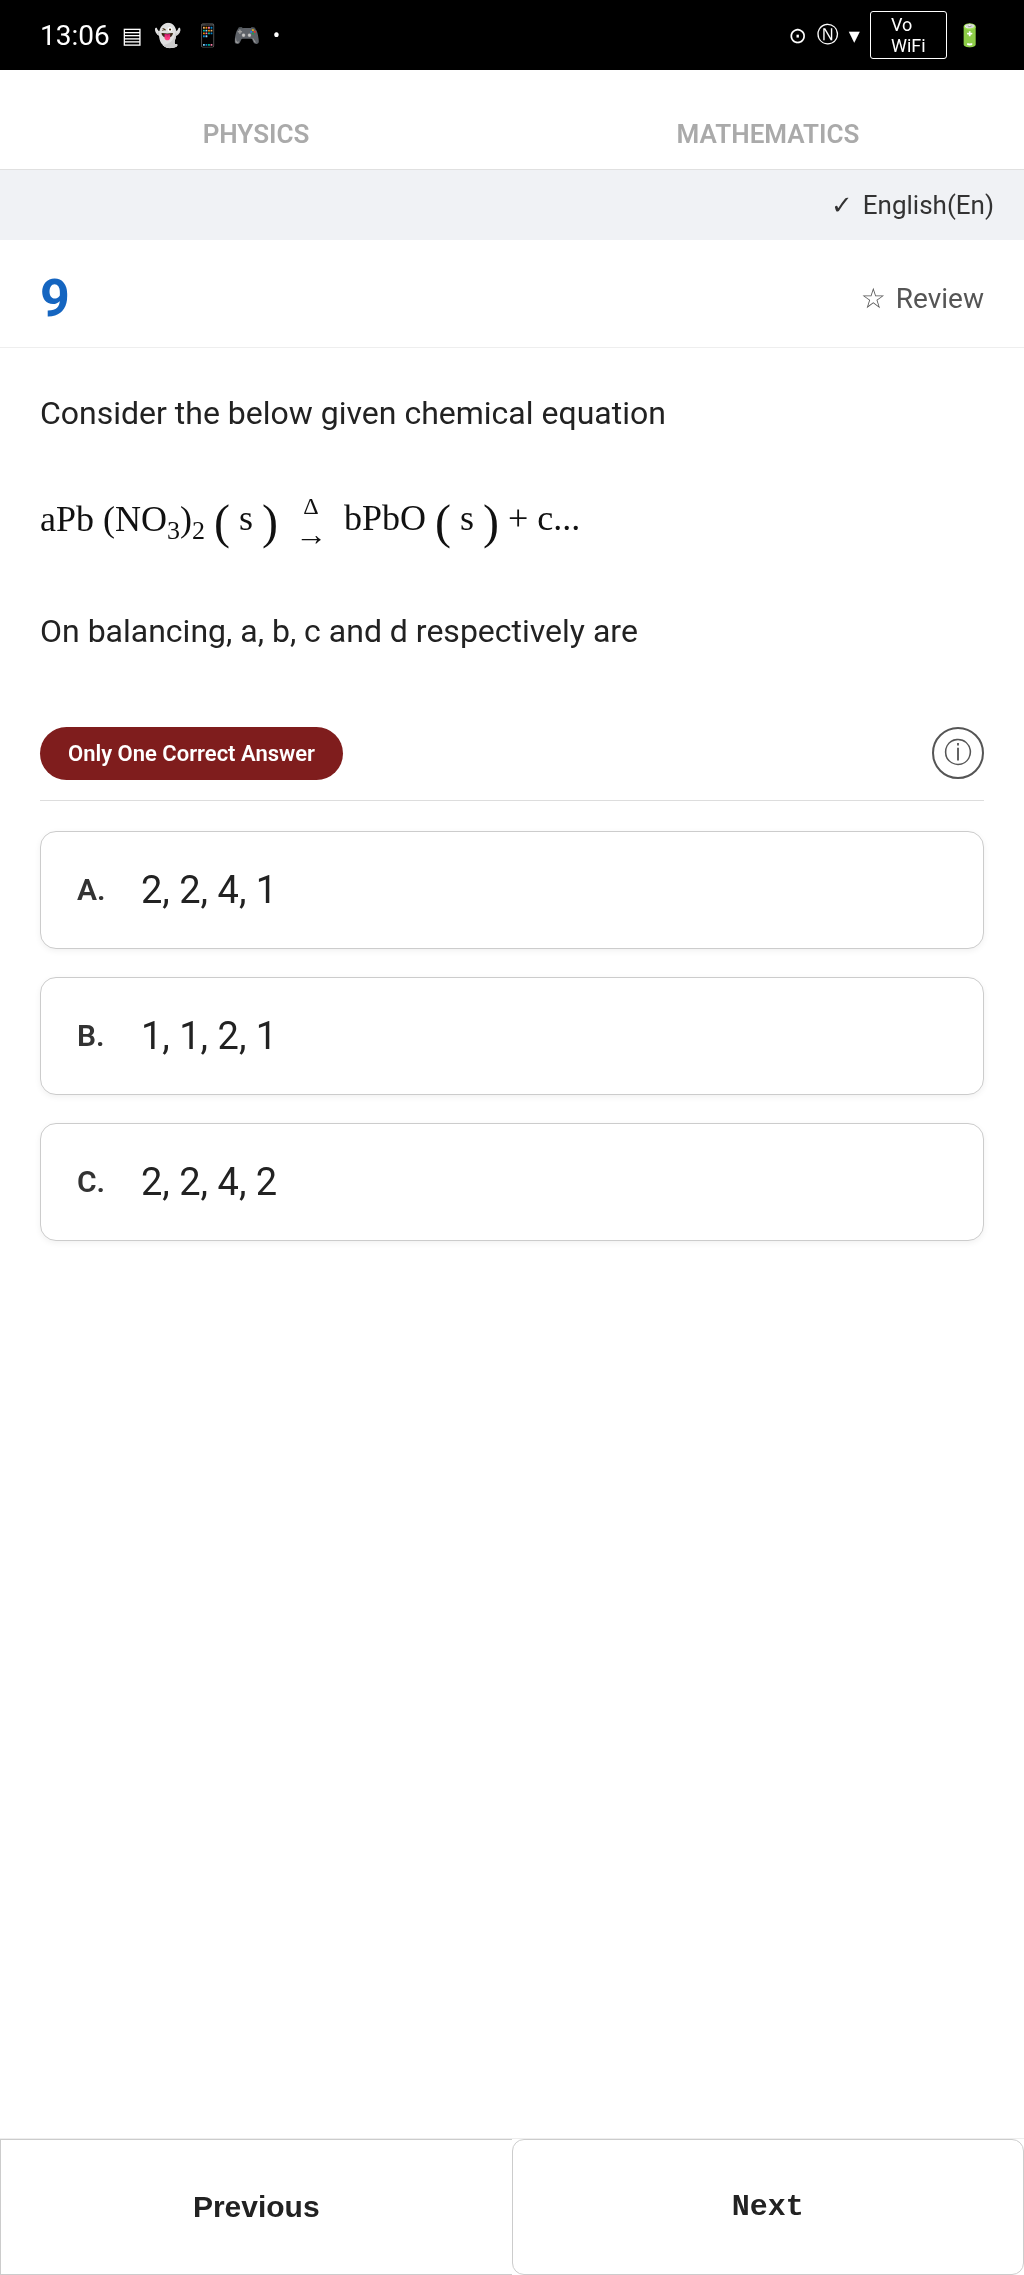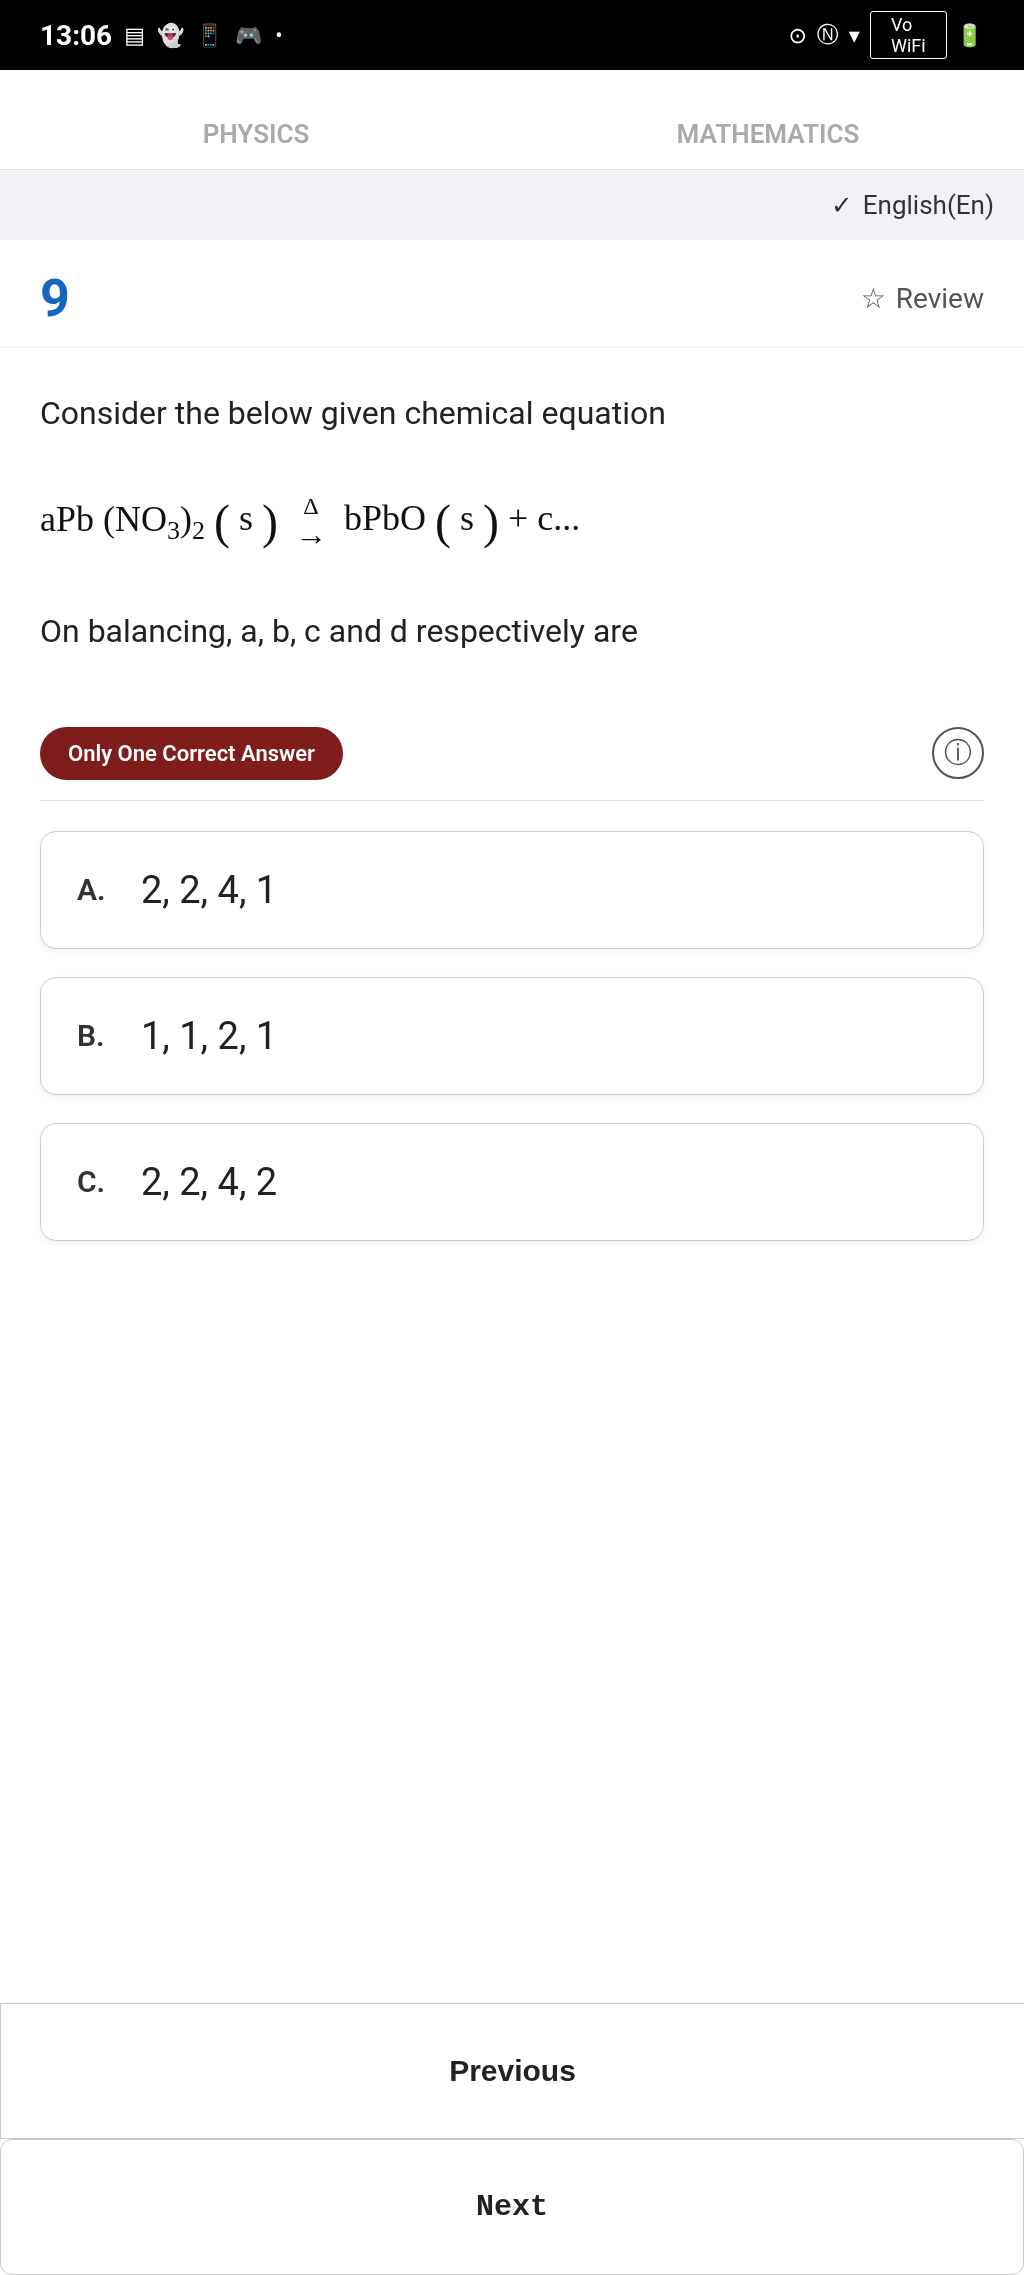--- a/index.html
+++ b/index.html
@@ -24,21 +24,21 @@
       background: #000;
       display: flex;
       align-items: center;
       justify-content: space-between;
       padding: 0 40px;
     }
 
     .status-time {
       color: #fff;
       font-size: 28px;
-      font-weight: 700;
+      font-weight: 400;
     }
 
     .status-icons {
       display: flex;
       align-items: center;
       gap: 10px;
     }
 
     .status-icon {
       color: #fff;
@@ -256,21 +256,20 @@
     
     .nav-buttons {
       position: fixed;
       bottom: 0;
       left: 0;
       width: 1024px;
       display: flex;
       gap: 0;
       background: #fff;
       border-top: 1px solid #eee;
-      flex-direction: column;
     }
 
     .nav-btn {
       flex: 1;
       padding: 50px 20px;
       font-size: 30px;
       font-weight: 600;
       border: 1.5px solid #ccc;
       background: #fff;
       cursor: pointer;

